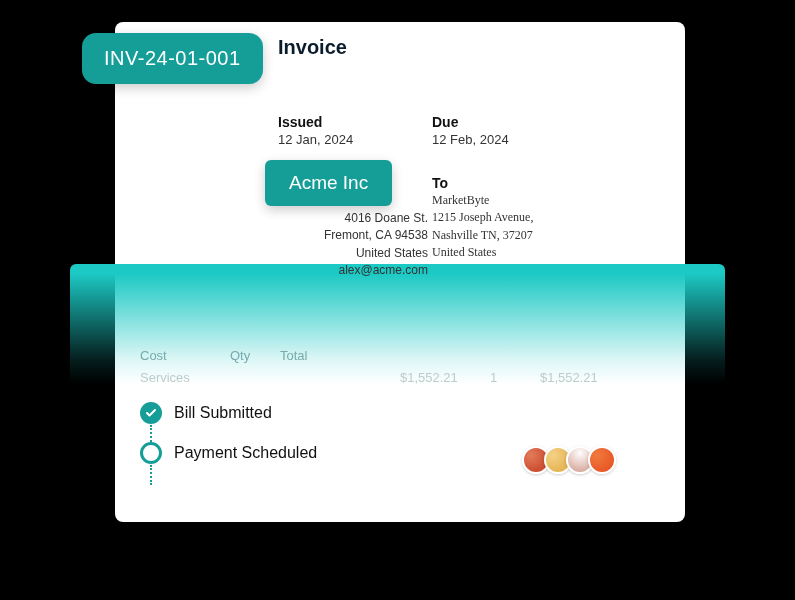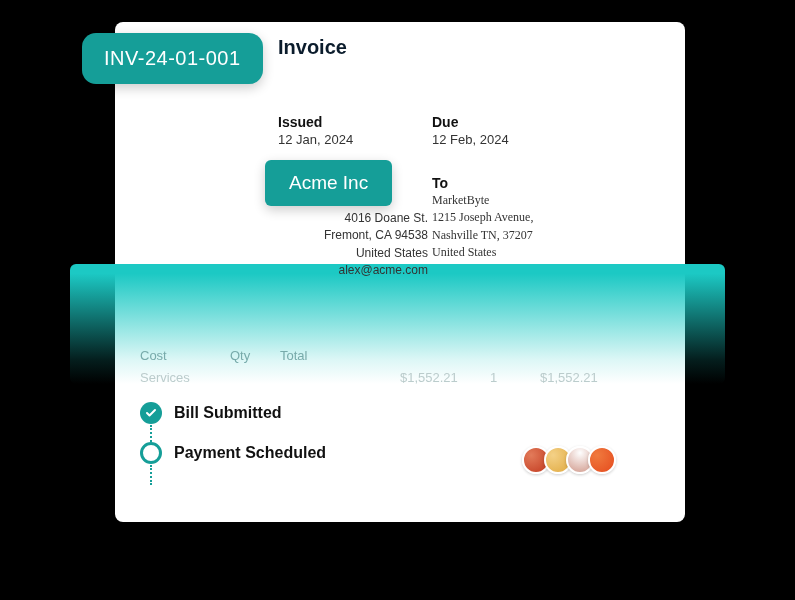--- a/index.html
+++ b/index.html
@@ -127,21 +127,21 @@
   .step-circle svg { stroke: #fff; }
   .step-connector {
     position: absolute;
     left: 150px;
     width: 1px;
     border-left: 2px dotted #159E98;
     height: 20px;
   }
   .conn1 { top: 425px; }
   .conn2 { top: 465px; }
-  .step-label { font-size: 16px; color: #111; font-weight: 700; }
+  .step-label { font-size: 16px; color: #111; font-weight: 400; }
   .avatars {
     position: absolute;
     left: 522px;
     top: 446px;
     display: flex;
   }
   .avatar {
     width: 28px; height: 28px; border-radius: 50%;
     border: 2px solid #fff;
     margin-left: -6px;

